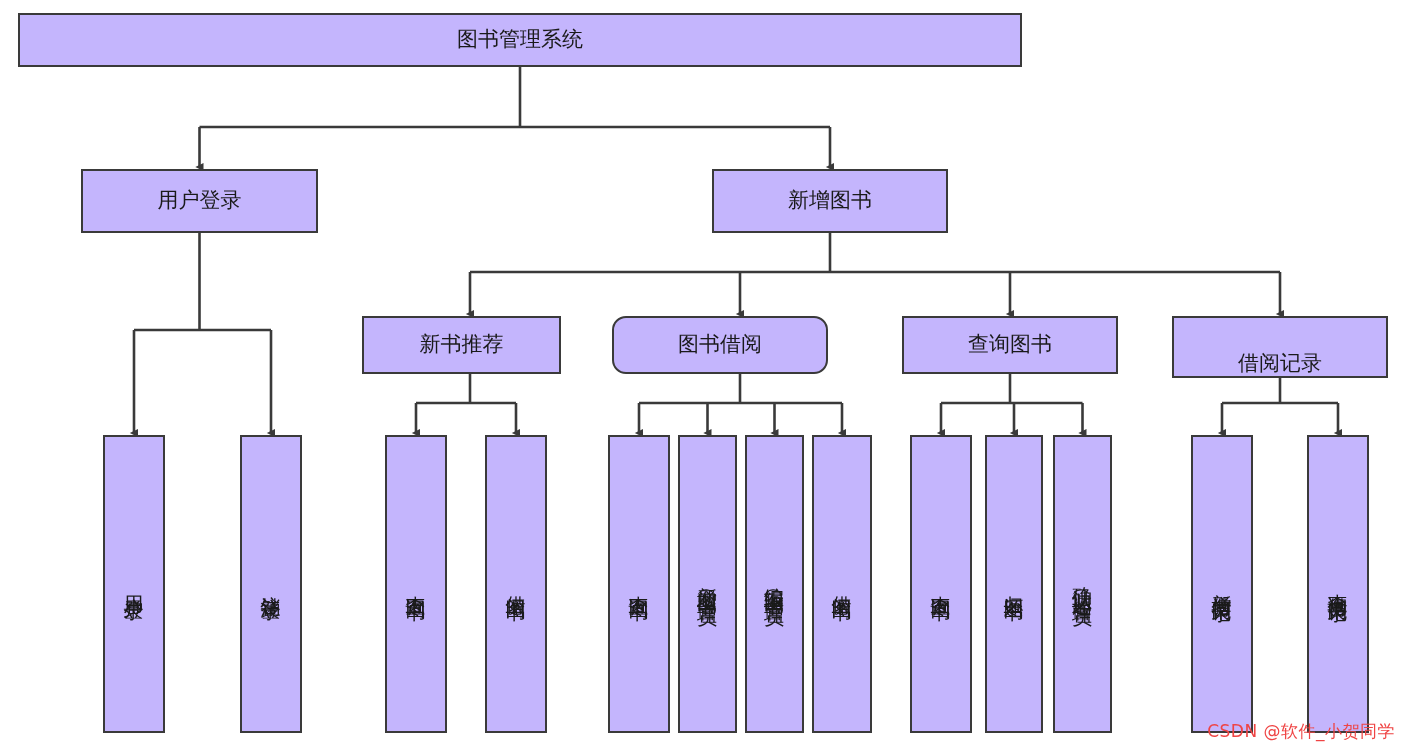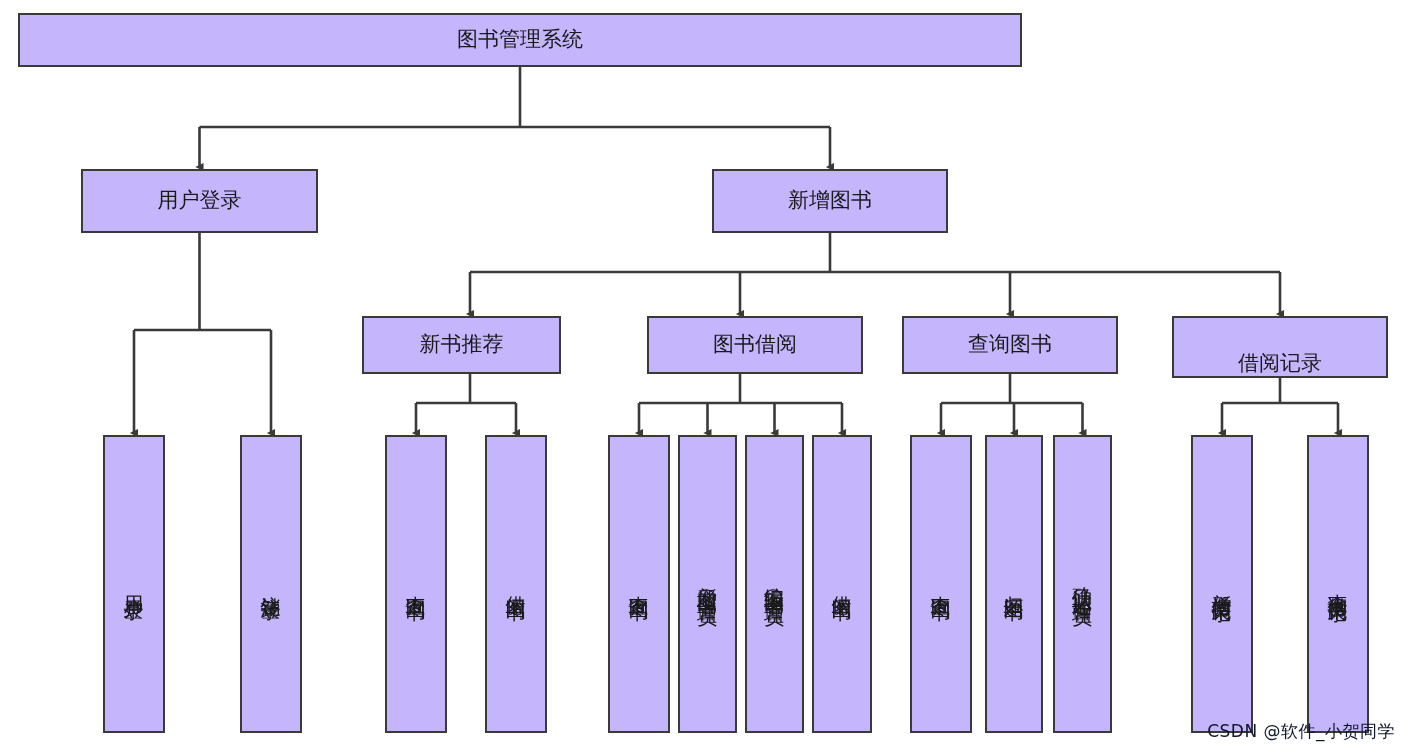--- a/index.html
+++ b/index.html
@@ -58,21 +58,21 @@
     line-height: 1;
   }
   .node.vert.tall-text .node-label {
     letter-spacing: 3px;
   }
   #watermark {
     position: absolute;
     right: 10px;
     bottom: 4px;
     font-size: 17px;
-    color: #0f172a;
+    color: #ef4444;
     letter-spacing: 0.5px;
     white-space: nowrap;
     pointer-events: none;
   }
 </style>
 </head>
 <body>
 
 <div id="diagram-root">
 
@@ -125,21 +125,21 @@
       </div>
       <div class="node horiz" style="left: 81px; top: 169px; width: 237px; height: 64px;">
         <span class="node-label">用户登录</span>
       </div>
       <div class="node horiz" style="left: 712px; top: 169px; width: 236px; height: 64px;">
         <span class="node-label">新增图书</span>
       </div>
       <div class="node horiz" style="left: 362px; top: 316px; width: 199px; height: 58px;">
         <span class="node-label">新书推荐</span>
       </div>
-      <div class="node horiz" style="left: 647px; top: 316px; width: 216px; height: 58px;">
+      <div class="node horiz" style="left: 612px; top: 316px; width: 216px; height: 58px; border-radius: 14px;">
         <span class="node-label">图书借阅</span>
       </div>
       <div class="node horiz" style="left: 902px; top: 316px; width: 216px; height: 58px;">
         <span class="node-label">查询图书</span>
       </div>
       <div class="node horiz" style="left: 1172px; top: 316px; width: 216px; height: 62px; align-items: flex-end;">
         <span class="node-label">借阅记录</span>
       </div>
       <div class="node vert" style="left: 103px; top: 435px; width: 62px; height: 298px;">
         <span class="node-label">用户登录</span>

